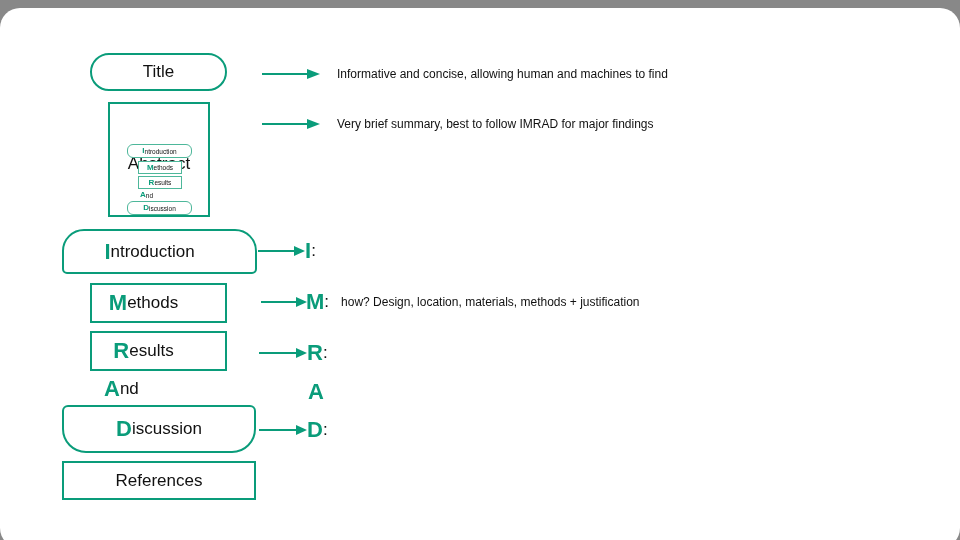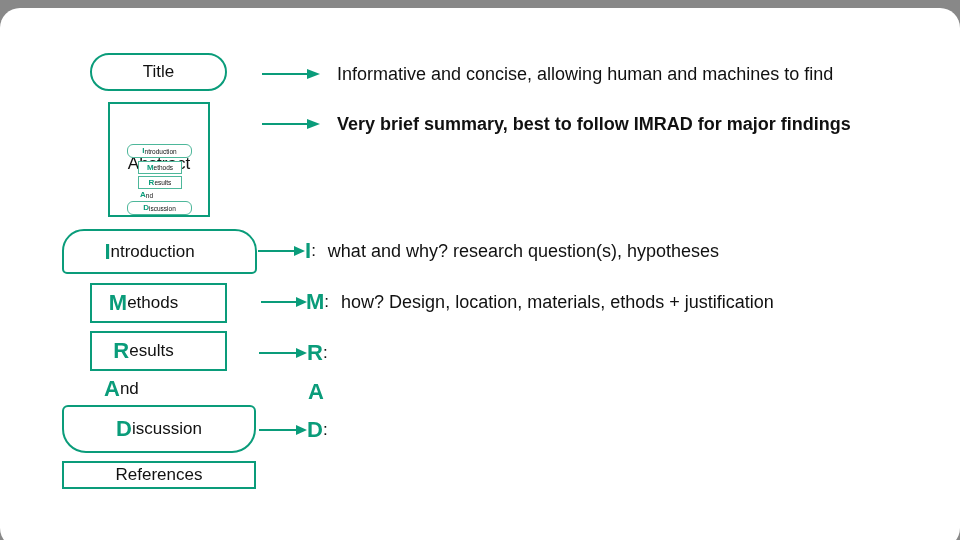--- a/index.html
+++ b/index.html
@@ -56,21 +56,21 @@
   
   .row{
     position:absolute;
     height:28px;
     display:flex;
     align-items:center;
     white-space:nowrap;
   }
   .row .key{font-size:22px;font-weight:bold;color:var(--teal);line-height:1;}
   .row .colon{font-size:17px;color:var(--ink);}
-  .row .desc{font-size:18px;color:var(--ink);margin-left:12px;}
+  .row .desc{font-size:12px;color:var(--ink);margin-left:12px;}
   .arrow{position:absolute;color:var(--teal);}
   .and-line{
     position:absolute;
     display:flex;align-items:center;white-space:nowrap;
   }
 </style>
 </head>
 <body>
 
 <div class="stage">
@@ -122,21 +122,21 @@
   <div class="and-line" style="left:104px;top:368px;height:26px;">
     <span class="lead">A</span>
       <span class="rest">nd</span>
   </div>
 
   <div class="box round-bottom" style="left:62px;top:397px;width:194px;height:48px;">
     <span class="lead">D</span>
       <span class="rest">iscussion</span>
   </div>
 
-  <div class="box" style="left:62px;top:453px;width:194px;height:28px;">
+  <div class="box" style="left:62px;top:453px;width:194px;height:39px;">
     <span class="label">References</span>
   </div>
 
   <svg class="arrow" style="left:262px;top:59px;" width="58" height="14" viewBox="0 0 58 14">
     <line x1="0" y1="7" x2="45" y2="7" stroke="currentColor" stroke-width="2"></line>
     <polygon points="45,2 58,7 45,12" fill="currentColor"></polygon>
   </svg>
   <svg class="arrow" style="left:262px;top:109px;" width="58" height="14" viewBox="0 0 58 14">
     <line x1="0" y1="7" x2="45" y2="7" stroke="currentColor" stroke-width="2"></line>
     <polygon points="45,2 58,7 45,12" fill="currentColor"></polygon>
@@ -156,33 +156,32 @@
   <svg class="arrow" style="left:259px;top:415px;" width="48" height="14" viewBox="0 0 48 14">
     <line x1="0" y1="7" x2="37" y2="7" stroke="currentColor" stroke-width="2"></line>
     <polygon points="37,2 48,7 37,12" fill="currentColor"></polygon>
   </svg>
 
   <div class="row" style="left:337px;top:52px;">
     <span class="desc" style="margin-left:0;">Informative and concise, allowing human and machines to find</span>
   </div>
 
   <div class="row" style="left:337px;top:102px;">
-    <span class="desc" style="margin-left:0;font-weight:bold;">Very brief summary, best to follow IMRAD for major findings</span>
+    <span class="desc" style="margin-left:0;">Very brief summary, best to follow IMRAD for major findings</span>
   </div>
 
   <div class="row" style="left:305px;top:229px;">
     <span class="key">I</span>
       <span class="colon">:</span>
-    <span class="desc">what and why? research question(s), hypotheses</span>
   </div>
 
   <div class="row" style="left:306px;top:280px;">
     <span class="key">M</span>
       <span class="colon">:</span>
-    <span class="desc">how? Design, location, materials, ethods + justification</span>
+    <span class="desc">how? Design, location, materials, methods + justification</span>
   </div>
 
   <div class="row" style="left:307px;top:331px;">
     <span class="key">R</span>
       <span class="colon">:</span>
   </div>
 
   <div class="row" style="left:308px;top:370px;">
     <span class="key">A</span>
   </div>

